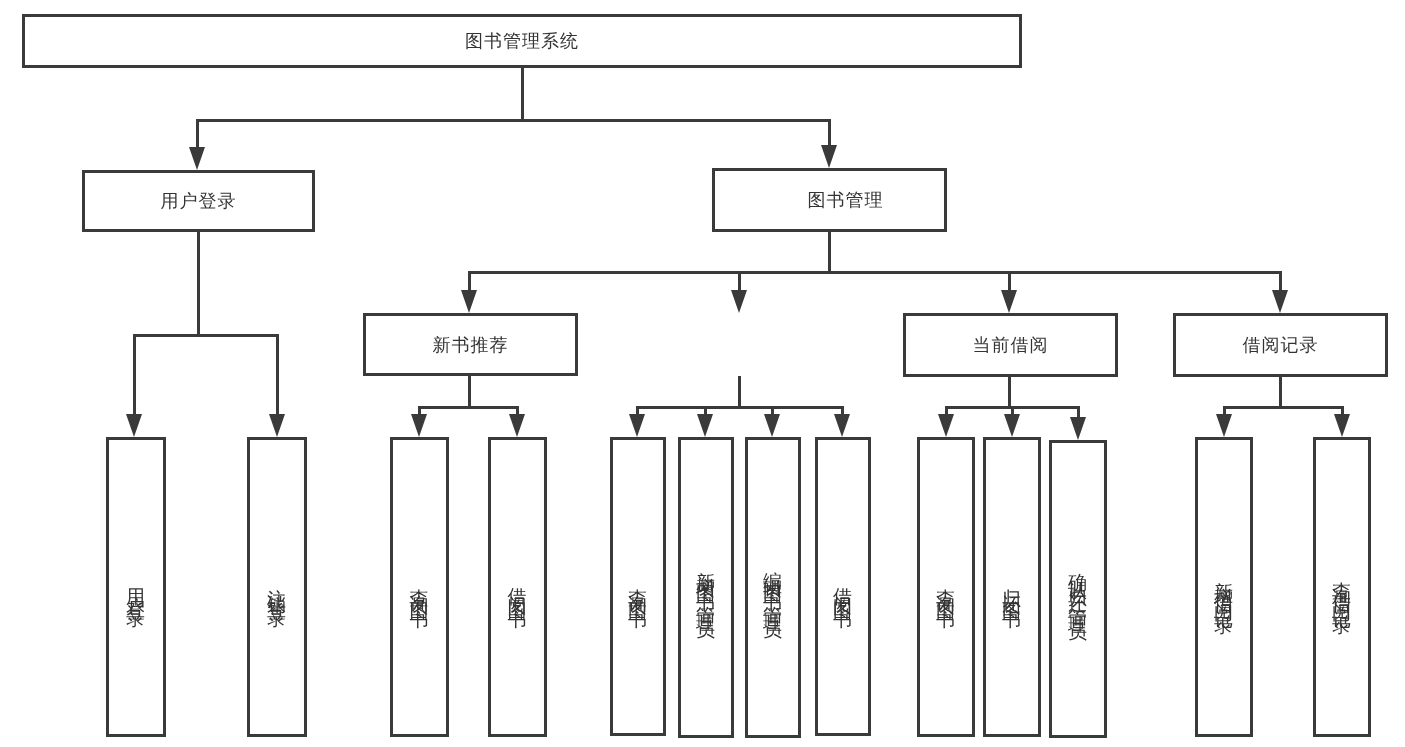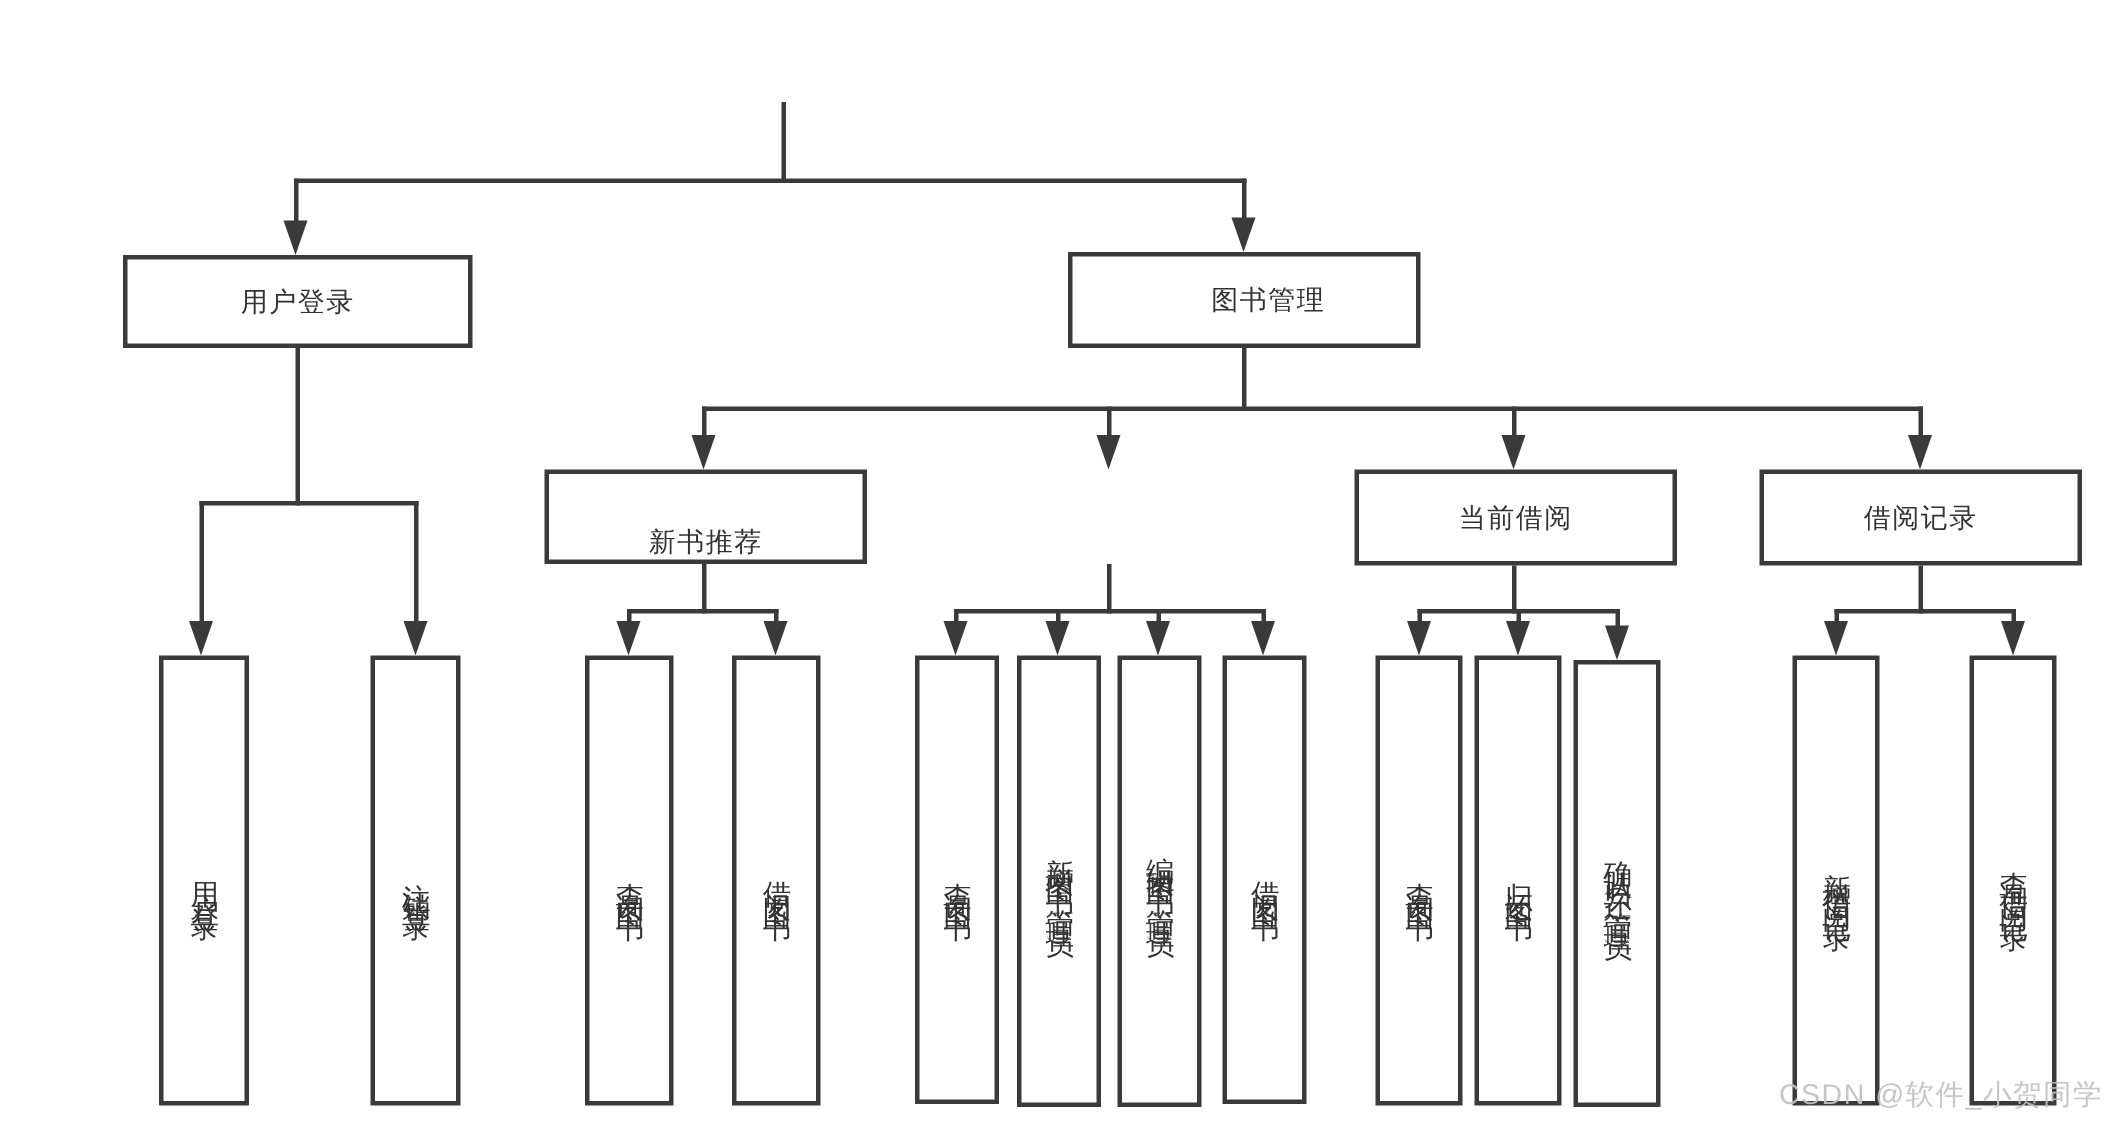--- a/index.html
+++ b/index.html
@@ -34,20 +34,23 @@
     position:absolute;left:1186px;top:717px;z-index:10;
     font-size:19px;color:#c4c0c0;letter-spacing:1px;opacity:.92;
     white-space:nowrap;
   }
 </style>
 </head>
 <body>
 
 <div class="stage">
 
+  <div class="box" style="left:22px;top:14px;width:1000px;height:54px;">
+    <span>图书管理系统</span>
+  </div>
 
   <div class="vline" style="left:521px;top:68px;height:54px;"></div>
   <div class="hline" style="left:196px;top:119px;width:635px;"></div>
   <div class="vline" style="left:196px;top:119px;height:30px;"></div>
   <div class="arrow" style="left:189px;top:147px;"></div>
   <div class="vline" style="left:828px;top:119px;height:28px;"></div>
   <div class="arrow" style="left:821px;top:145px;"></div>
 
   <div class="box" style="left:82px;top:170px;width:233px;height:62px;">
     <span>用户登录</span>
@@ -67,21 +70,21 @@
   <div class="hline" style="left:468px;top:271px;width:814px;"></div>
   <div class="vline" style="left:468px;top:271px;height:22px;"></div>
   <div class="arrow" style="left:461px;top:290px;"></div>
   <div class="vline" style="left:738px;top:271px;height:22px;"></div>
   <div class="arrow" style="left:731px;top:290px;"></div>
   <div class="vline" style="left:1008px;top:271px;height:22px;"></div>
   <div class="arrow" style="left:1001px;top:290px;"></div>
   <div class="vline" style="left:1279px;top:271px;height:22px;"></div>
   <div class="arrow" style="left:1272px;top:290px;"></div>
 
-  <div class="box" style="left:363px;top:313px;width:215px;height:63px;align-items:flex-end;">
+  <div class="box" style="left:363px;top:313px;width:215px;height:63px;">
     <span>新书推荐</span>
   </div>
   <div class="box" style="left:1173px;top:313px;width:215px;height:64px;">
     <span>借阅记录</span>
   </div>
   <div class="box" style="left:903px;top:313px;width:215px;height:64px;">
     <span>当前借阅</span>
   </div>
 
   <div class="vline" style="left:468px;top:376px;height:33px;"></div>
@@ -155,15 +158,14 @@
     <span class="vtext">确认归还（管理员）</span>
   </div>
 
   <div class="leafbox" style="left:1195px;top:437px;width:58px;height:300px;">
     <span class="vtext">新增借阅记录</span>
   </div>
   <div class="leafbox" style="left:1313px;top:437px;width:58px;height:300px;">
     <span class="vtext">查询借阅记录</span>
   </div>
 
-  <div class="watermark">CSDN @软件_小贺同学</div>
 
 </div>
 
 </body></html>

